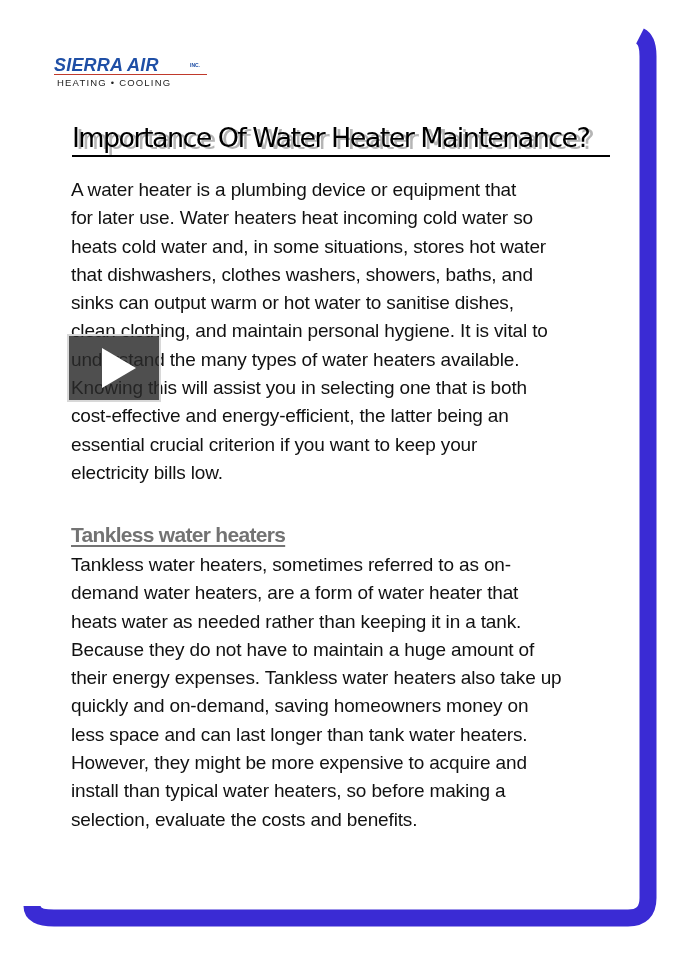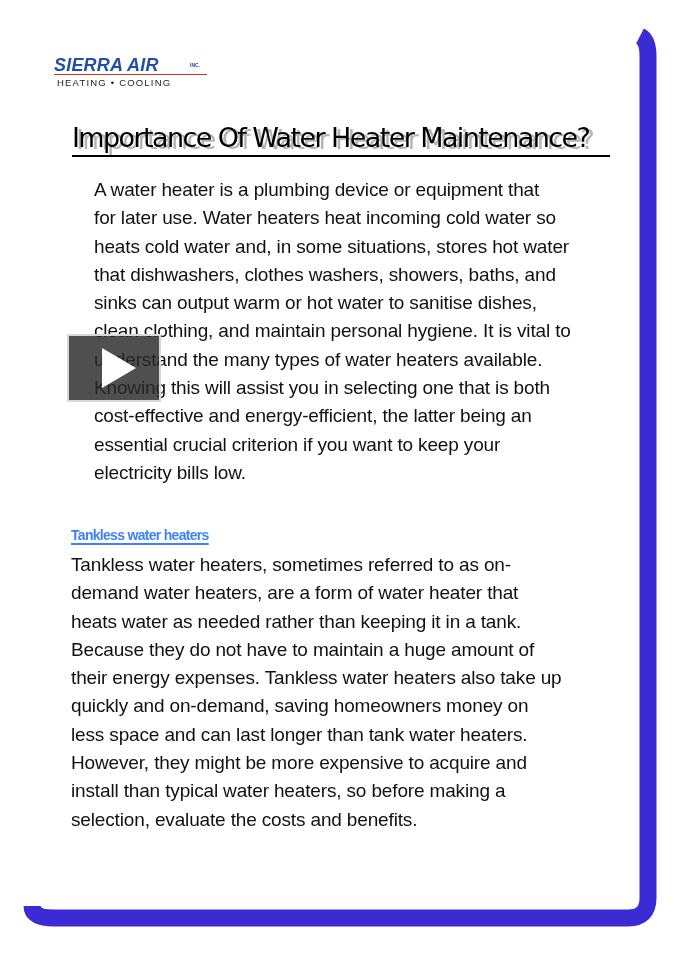--- a/index.html
+++ b/index.html
@@ -98,30 +98,30 @@
       font-family: "Liberation Sans", sans-serif;
       font-size: 19px;
       line-height: 28.3px;
       color: #111111;
       letter-spacing: -0.15px;
     }
     .body-text .line {
       display: block;
       white-space: nowrap;
     }
-    .para-1 { top: 176px; margin-left: 23px; }
+    .para-1 { top: 176px; }
     .section-heading {
       position: absolute;
       left: 71px;
       top: 521px;
       font-family: "Liberation Sans", sans-serif;
       font-weight: bold;
-      font-size: 14px;
+      font-size: 21px;
       letter-spacing: -0.7px;
-      color: #3b82f6;
+      color: #737373;
       text-decoration: underline;
       text-decoration-thickness: 2px;
       text-underline-offset: 3px;
       white-space: nowrap;
       line-height: 28px;
     }
     .para-2 { top: 551px; }
     .play-overlay {
       position: absolute;
       left: 67px;

